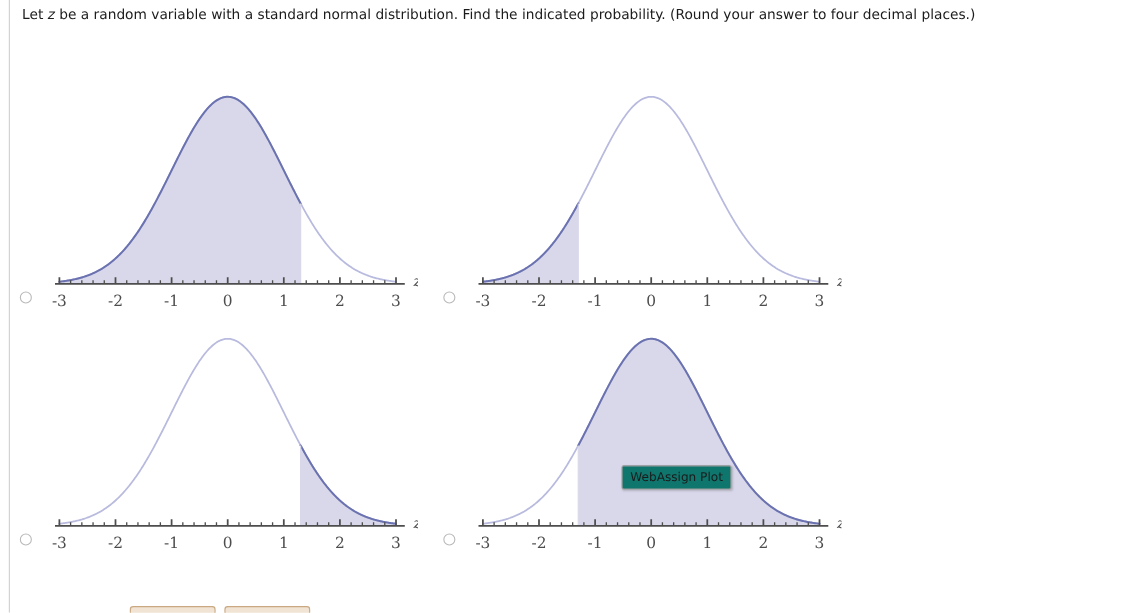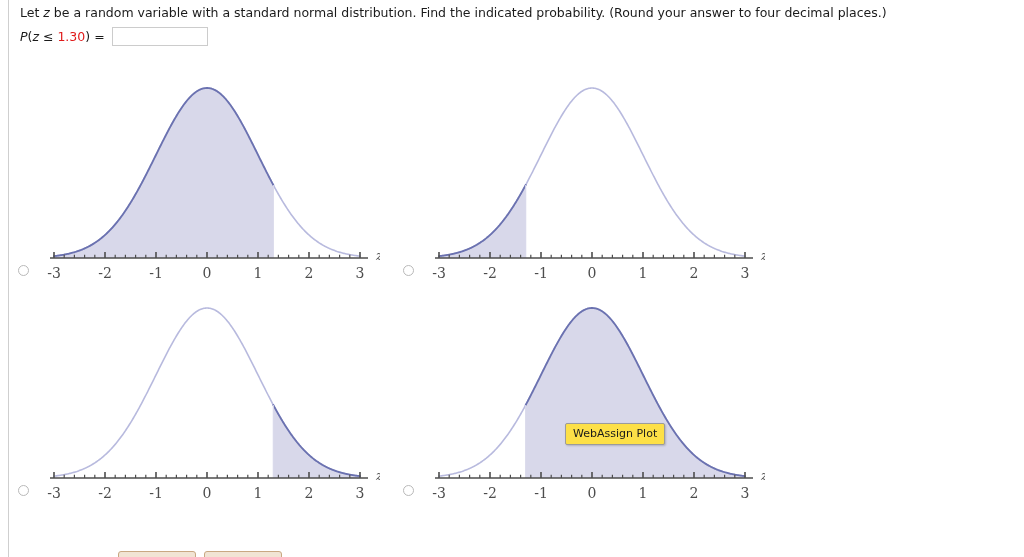--- a/index.html
+++ b/index.html
@@ -114,21 +114,21 @@
     font-family: "DejaVu Serif", "Liberation Serif", serif;
     fill: #4d4d4d;
   }
   .tick-label { font-size: 14px; }
   .axis-name { font-size: 13px; font-style: italic; }
   
   .tooltip {
     position: absolute;
     left: 565px;
     top: 423px;
-    background: #fde047;
+    background: #0f766e;
     border: 1px solid #9b9b9b;
     border-radius: 2px;
     padding: 3px 7px 4px 7px;
     font-size: 11px;
     color: #1b1b1b;
     font-family: "DejaVu Sans", "Liberation Sans", sans-serif;
     box-shadow: 1px 1px 2px rgba(0,0,0,0.18);
     white-space: nowrap;
     z-index: 40;
   }
@@ -154,24 +154,20 @@
 <body>
 
 <div id="page">
 
   <div class="left-rule"></div>
 
   <div class="qbody">
 
     <div class="prompt"><span>Let </span><span class="ital">z</span><span> be a random variable with a standard normal distribution. Find the indicated probability. (Round your answer to four decimal places.)</span></div>
 
-    <div class="exprline">
-      <span class="expr"><span>P</span><span class="nonital">(</span><span>z</span><span class="nonital"> ≤ </span><span class="redval">1.30</span><span class="nonital">)</span><span class="nonital"> =</span></span>
-      <input class="answer-input" type="text" value="" style="">
-    </div>
 
   </div>
 
   <div class="choices">
 
     <div class="choice-row">
 
       <div class="choice">
         <div class="radio"></div>
         <div class="plot-wrap">

